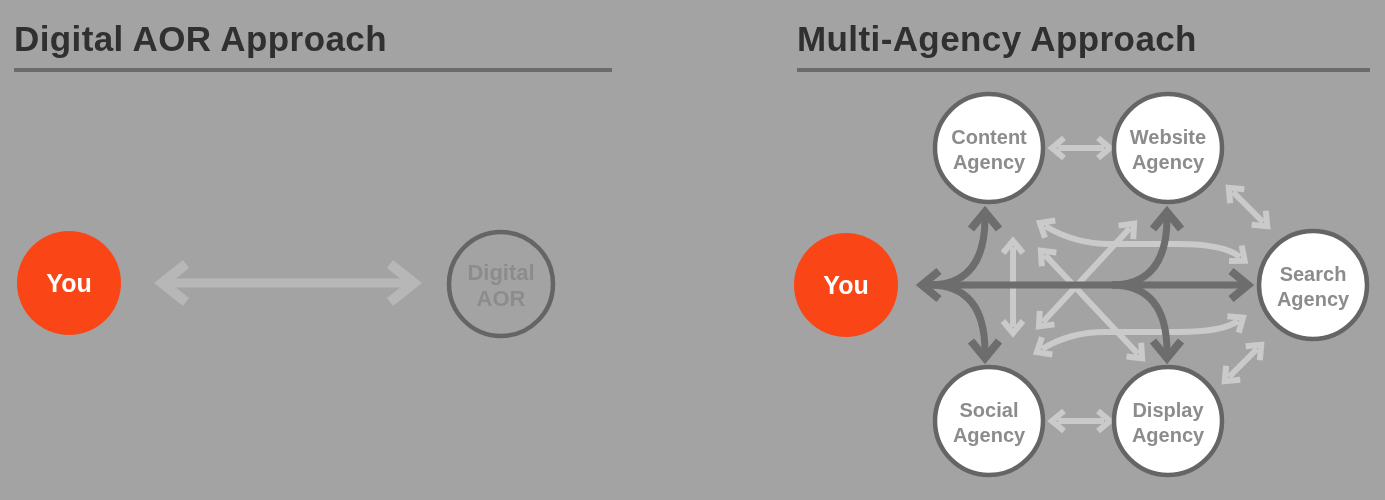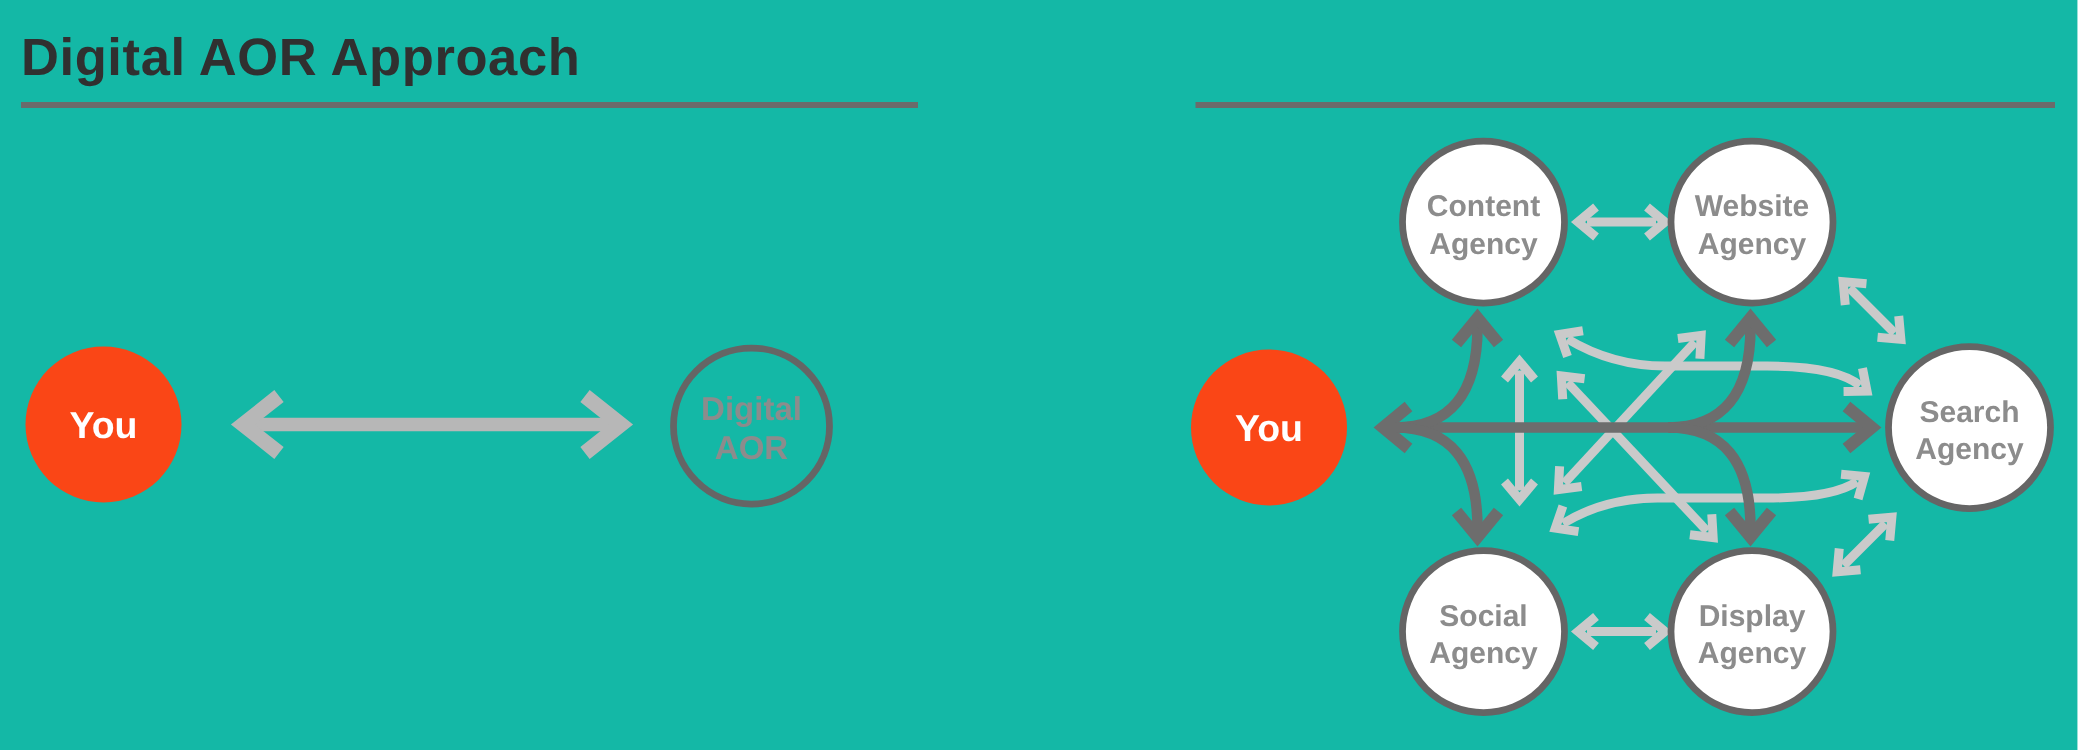--- a/index.html
+++ b/index.html
@@ -1,17 +1,17 @@
 <!DOCTYPE html>
 <html><head>
 <meta charset="utf-8">
 <style>
   html,body{margin:0;padding:0;background:#ffffff;}
   .canvas{
-    position:relative;width:1385px;height:500px;background:#14b8a6;overflow:hidden;
+    position:relative;width:1385px;height:500px;background:#a3a3a3;overflow:hidden;
     font-family:"Liberation Sans","DejaVu Sans",sans-serif;
   }
   .panel-title{
     position:absolute;top:19px;font-size:35px;font-weight:700;color:#303030;
     letter-spacing:0.4px;white-space:nowrap;
   }
   .title-left{left:14px;}
   .title-right{left:797px;}
   .rule{position:absolute;top:68px;height:4px;background:#6b6b6b;}
   .rule-left{left:14px;width:598px;}
@@ -21,20 +21,21 @@
   .you-text{font-size:25px;font-weight:700;fill:#ffffff;text-anchor:middle;}
   .node-text{font-size:20px;font-weight:700;fill:#8c8c8c;text-anchor:middle;}
   .aor-text{font-size:22px;font-weight:700;fill:#8c8c8c;text-anchor:middle;}
 </style>
 </head>
 <body>
 
 <div class="canvas">
 
   <div class="panel-title title-left">Digital AOR Approach</div>
+  <div class="panel-title title-right">Multi-Agency Approach</div>
   <div class="rule rule-left"></div>
   <div class="rule rule-right"></div>
 
   <svg class="diagram" width="1385" height="500" viewBox="0 0 1385 500" xmlns="http://www.w3.org/2000/svg">
 
     <defs>
       <marker id="mBig" markerUnits="userSpaceOnUse" markerWidth="46" markerHeight="52" viewBox="-31 -26 46 52" refX="-6" refY="0" orient="auto-start-reverse">
         <path d="M -24 -19 L 0 0 L -24 19" fill="none" stroke="#b7b7b7" stroke-width="10" stroke-linejoin="miter"></path>
       </marker>
       <marker id="mDark" markerUnits="userSpaceOnUse" markerWidth="34" markerHeight="42" viewBox="-23 -21 34 42" refX="-6" refY="0" orient="auto-start-reverse">

